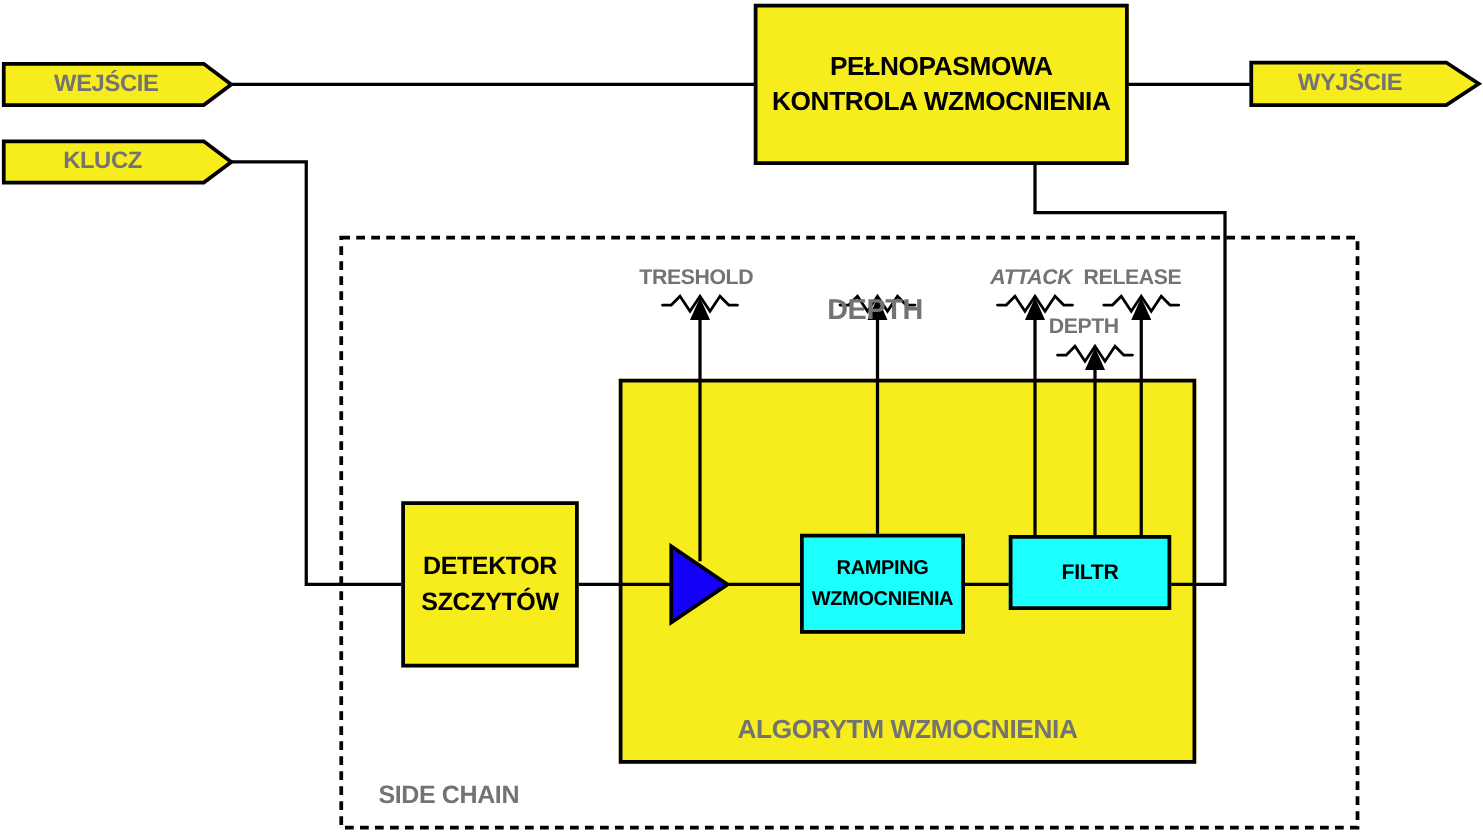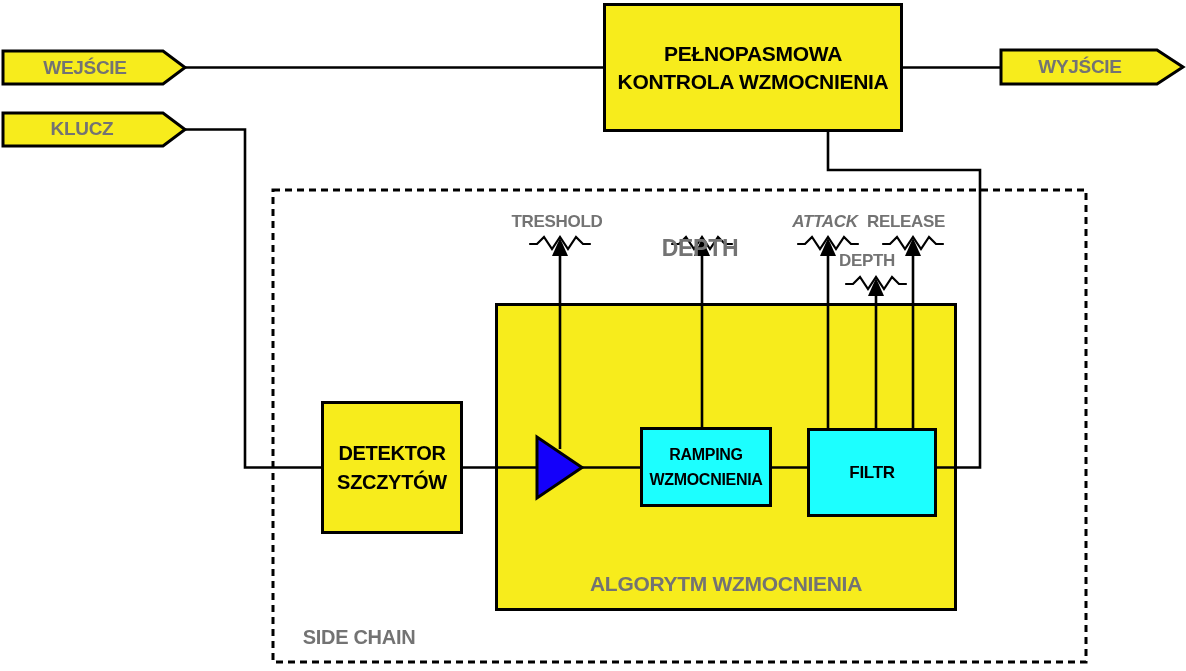--- a/index.html
+++ b/index.html
@@ -94,21 +94,21 @@
   <div class="box yellow layer3" style="left:321px; top:401px; width:142px; height:133px; font-size:20px; line-height:29px;">
     <span>DETEKTOR</span>
     <span>SZCZYTÓW</span>
   </div>
 
   <div class="box cyan layer3" style="left:640px; top:427px; width:132px; height:80px; font-size:16px; line-height:25px;">
     <span>RAMPING</span>
     <span>WZMOCNIENIA</span>
   </div>
 
-  <div class="box cyan layer3" style="left:807px; top:428px; width:130px; height:89px; font-size:17px;">
+  <div class="box cyan layer3" style="left:807px; top:428px; width:130px; height:60px; font-size:17px;">
     <span>FILTR</span>
   </div>
 
   <div class="lbl" style="left:85px;  top:67.5px;  font-size:19px;">WEJŚCIE</div>
   <div class="lbl" style="left:82px;  top:129px; font-size:19px;">KLUCZ</div>
   <div class="lbl" style="left:1080px;top:67px;    font-size:19px;">WYJŚCIE</div>
 
   <div class="lbl" style="left:557px; top:222px; font-size:17px;">TRESHOLD</div>
   <div class="lbl" style="left:700px; top:208px; font-size:23px;margin-top:40px;">DEPTH</div>
   <div class="lbl" style="left:825px; top:222px; font-size:17px;font-style:italic;">ATTACK</div>

